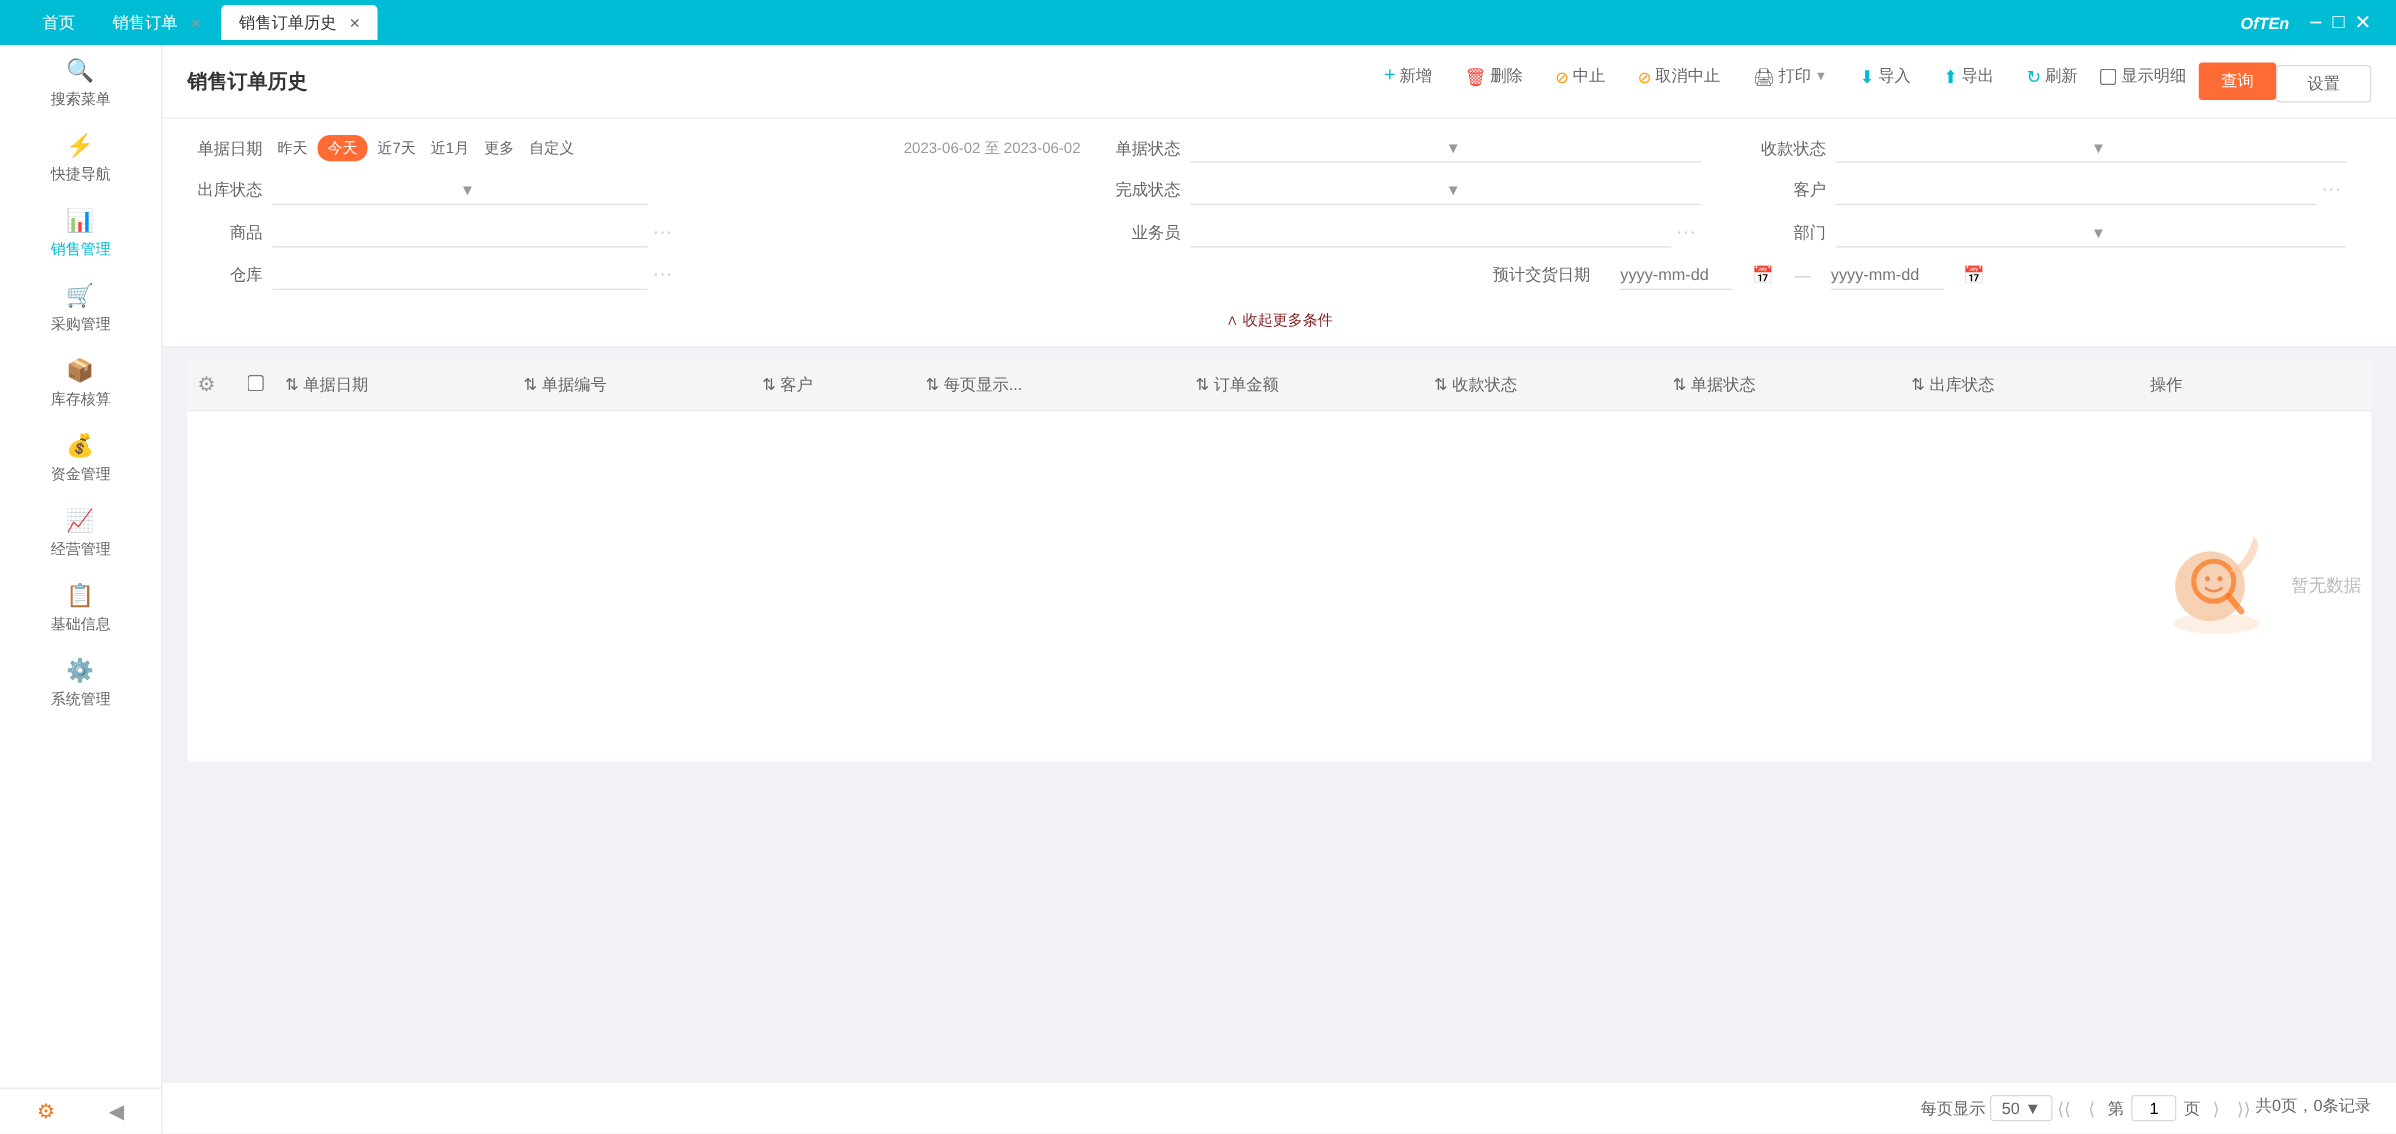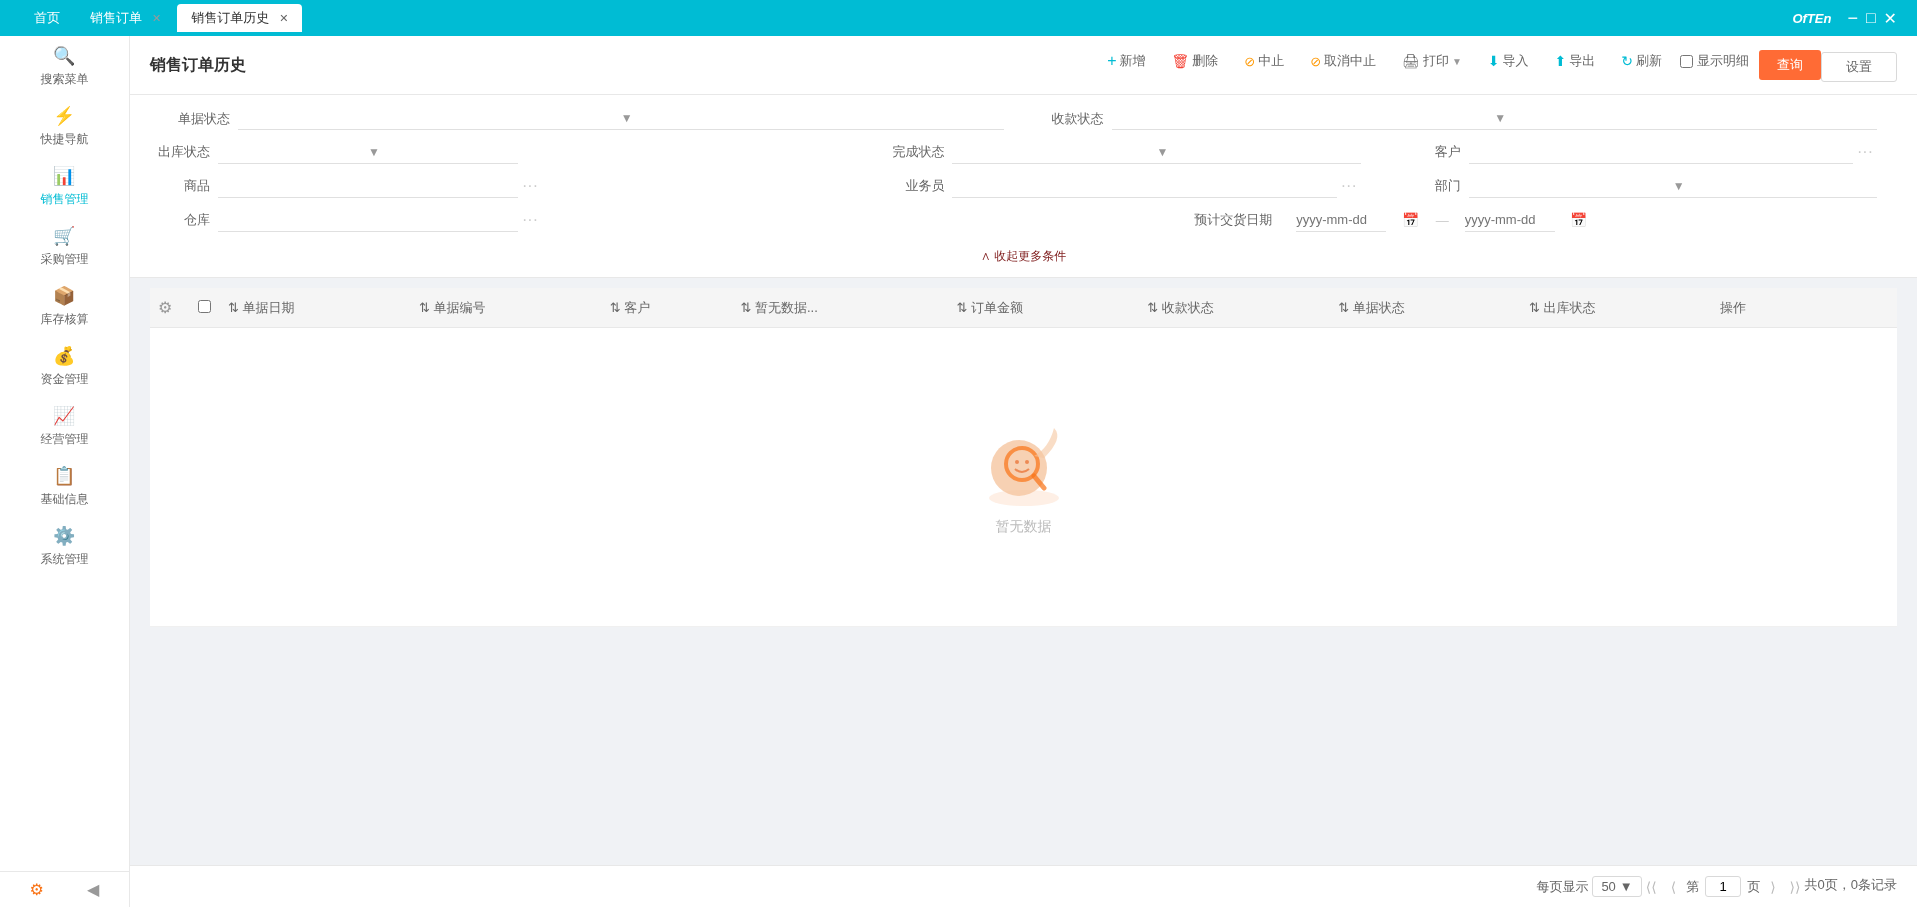--- a/index.html
+++ b/index.html
@@ -59,21 +59,21 @@
 
     
     .table-area { flex: 1; overflow: auto; padding: 10px 20px; }
     .data-table { width: 100%; border-collapse: collapse; background: #fff; }
     .data-table th { background: #f5f5f5; padding: 10px 8px; text-align: left; font-weight: normal; color: #666; font-size: 13px; border-bottom: 1px solid #e8e8e8; white-space: nowrap; }
     .data-table td { padding: 10px 8px; border-bottom: 1px solid #f0f0f0; font-size: 13px; }
     .th-settings { width: 40px; text-align: center; }
     .th-checkbox { width: 30px; text-align: center; }
 
     
-    .empty-state { display: flex; flex-direction: column; align-items: center; justify-content: center; padding: 80px 0; }
+    .empty-state { display: flex; align-items: center; justify-content: flex-end; padding: 80px 0; }
     .empty-text { color: #bbb; font-size: 14px; }
 
     
     .table-footer { background: #fff; border-top: 1px solid #e8e8e8; padding: 10px 20px; display: flex; align-items: flex-start; justify-content: flex-end; flex-shrink: 0; font-size: 13px; color: #666; }
     .page-size-select { display: flex; align-items: center; gap: 4px; }
     .page-size-val { border: 1px solid #d9d9d9; padding: 2px 8px; border-radius: 3px; display: flex; align-items: center; gap: 4px; cursor: pointer; }
     .pagination { display: flex; align-items: center; gap: 6px; }
     .page-btn { cursor: pointer; color: #bbb; font-size: 14px; padding: 2px 4px; }
     .page-input { border: 1px solid #d9d9d9; padding: 2px 6px; border-radius: 3px; width: 36px; text-align: center; font-size: 13px; }
 
@@ -191,20 +191,34 @@
         <div class="header-query-section">
           <button class="query-btn">查询</button>
           <button class="set-btn">设置</button>
         </div>
       </div>
     </div>
 
     <div class="filter-area">
 
       <div class="filter-row">
+        <div class="filter-item" style="flex:1.5;">
+          <span class="filter-label">单据日期</span>
+          <div class="date-filter">
+            <span class="date-tag">昨天</span>
+            <span class="date-tag active">今天</span>
+            <span class="date-tag">近7天</span>
+            <span class="date-tag">近1月</span>
+            <span class="date-tag">更多</span>
+            <span class="date-tag">自定义</span>
+          </div>
+          <div class="date-range">
+            <span>2023-06-02 至 2023-06-02</span>
+          </div>
+        </div>
         <div class="filter-item" style="flex:1;padding:0 20px;">
           <span class="filter-label">单据状态</span>
           <div class="filter-select" style="flex:1;">
             <span></span>
             <span class="arrow">▼</span>
           </div>
         </div>
         <div class="filter-item" style="flex:1;padding:0 20px;">
           <span class="filter-label">收款状态</span>
           <div class="filter-select" style="flex:1;">
@@ -290,21 +304,21 @@
             <th>
               <span>⇅ 单据日期</span>
             </th>
             <th>
               <span>⇅ 单据编号</span>
             </th>
             <th>
               <span>⇅ 客户</span>
             </th>
             <th>
-              <span>⇅ 暂无数据...</span>
+              <span>⇅ 每页显示...</span>
             </th>
             <th>
               <span>⇅ 订单金额</span>
             </th>
             <th>
               <span>⇅ 收款状态</span>
             </th>
             <th>
               <span>⇅ 单据状态</span>
             </th>

